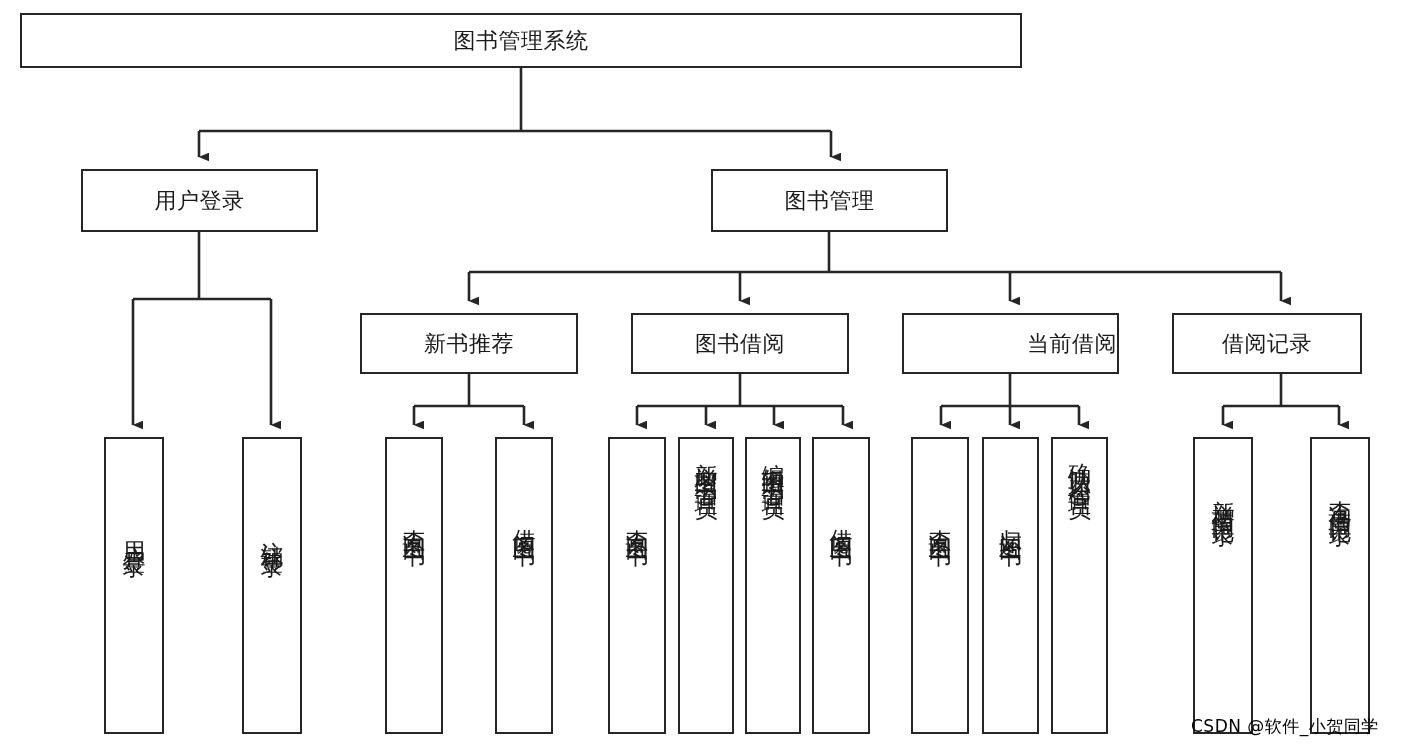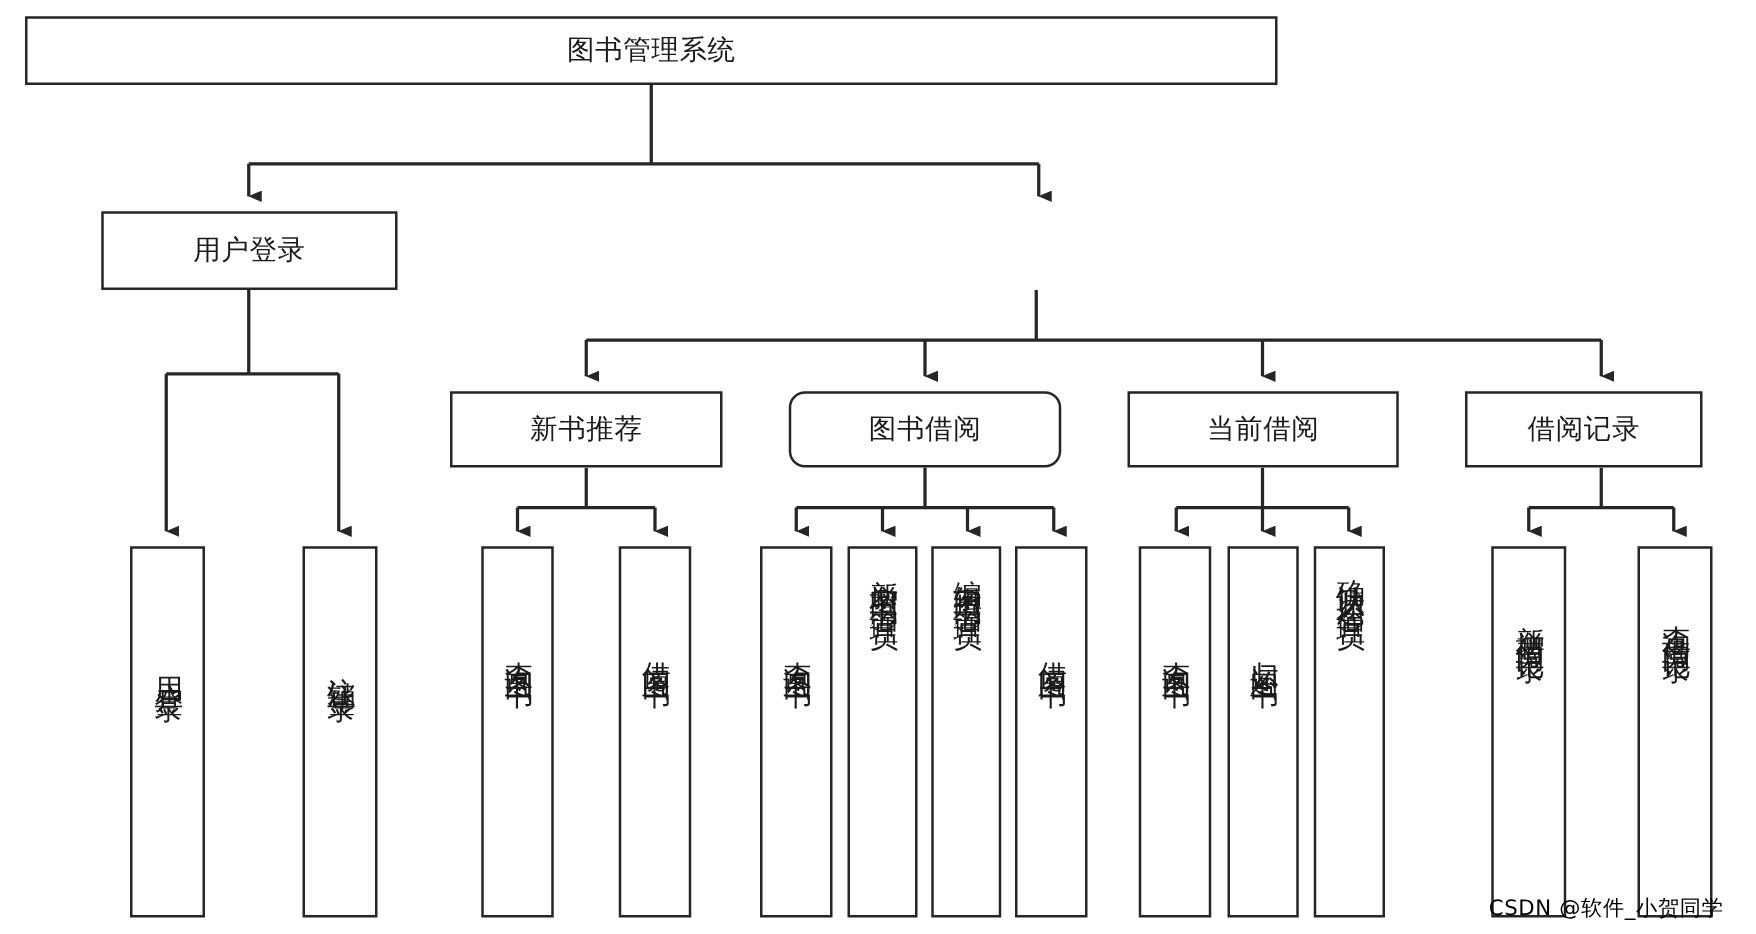--- a/index.html
+++ b/index.html
@@ -122,28 +122,31 @@
     </g>
   </svg>
 
   <div class="node horiz" style="left:20px; top:13px; width:1002px; height:55px;">
     <span class="label">图书管理系统</span>
   </div>
 
   <div class="node horiz" style="left:81px; top:169px; width:237px; height:63px;">
     <span class="label">用户登录</span>
   </div>
+  <div class="node horiz" style="left:711px; top:169px; width:237px; height:63px;">
+    <span class="label">图书管理</span>
+  </div>
 
   <div class="node horiz" style="left:360px; top:313px; width:218px; height:61px;align-items:center;">
     <span class="label">新书推荐</span>
   </div>
-  <div class="node horiz" style="left:631px; top:313px; width:218px; height:61px;border-radius:13px;">
+  <div class="node horiz" style="left:631px; top:313px; width:218px; height:61px;">
     <span class="label">图书借阅</span>
   </div>
-  <div class="node horiz" style="left:902px; top:313px; width:217px; height:61px;">
+  <div class="node horiz" style="left:902px; top:313px; width:217px; height:61px;justify-content:flex-end;">
     <span class="label">当前借阅</span>
   </div>
   <div class="node horiz" style="left:1172px; top:313px; width:190px; height:61px;">
     <span class="label">借阅记录</span>
   </div>
 
   <div class="node vert" style="left:104px; top:437px; width:60px; height:297px; padding-top:84px;">
     <span class="label">用户登录</span>
   </div>
   <div class="node vert" style="left:242px; top:437px; width:60px; height:297px; padding-top:84px;">

